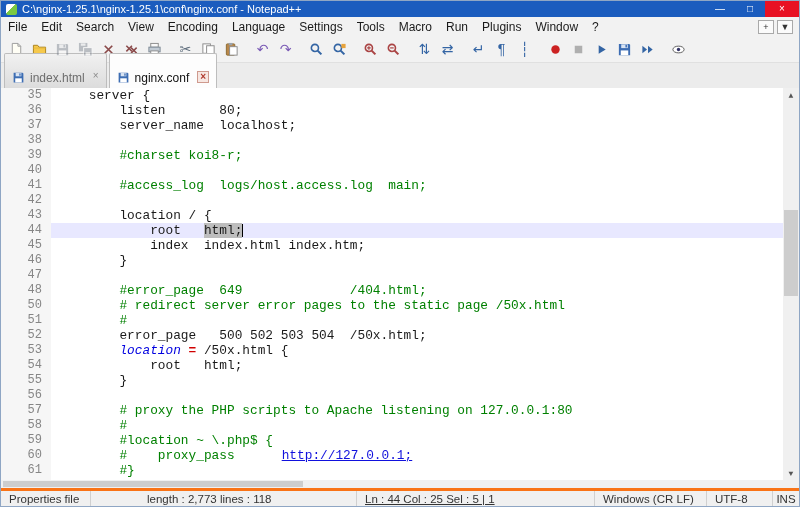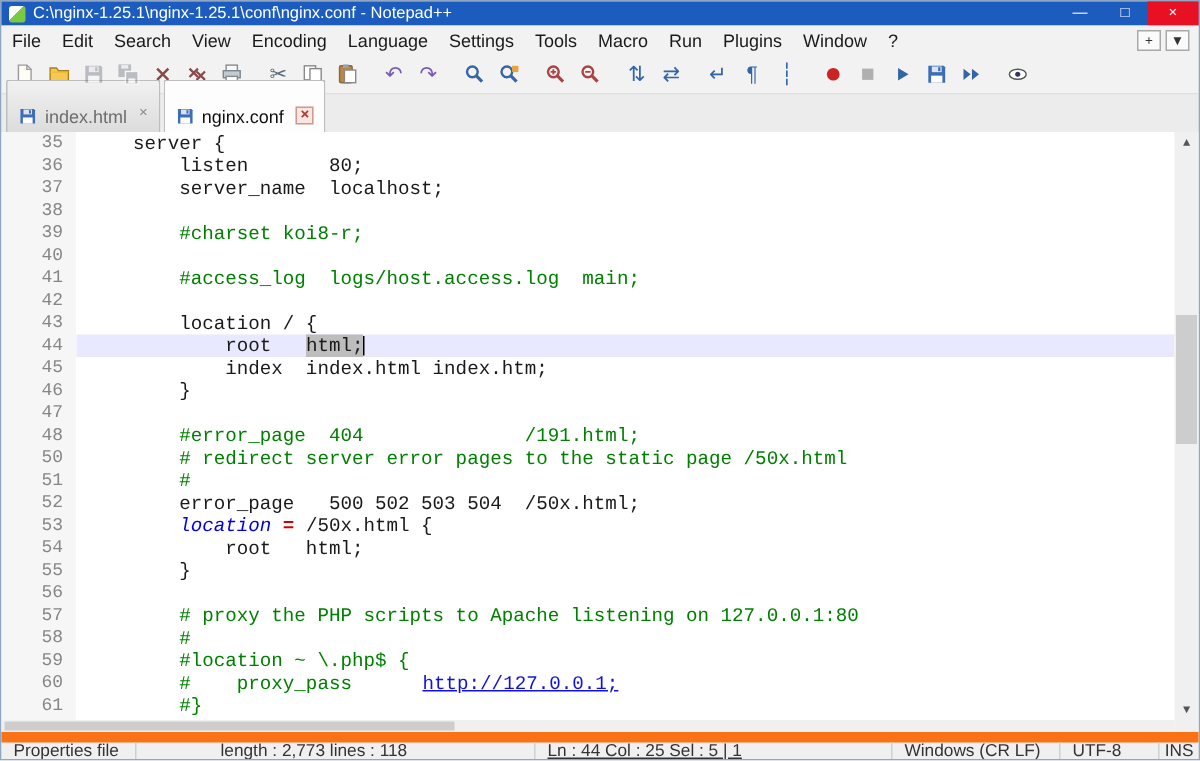--- a/index.html
+++ b/index.html
@@ -1,18 +1,18 @@
 <!DOCTYPE html>
 <html style="--c-titlebar: #1b5cbe; --c-sel: #bdbdbd; --c-curline: #e8e8ff; --c-comment: #008000; --c-keyword: #0000e0; --c-operator: #d00000; --c-url: #1111dd;"><head>
 <meta charset="utf-8">
 <style>
   *{margin:0;padding:0;box-sizing:border-box;}
   html,body{width:800px;height:507px;overflow:hidden;}
   body{font-family:"Liberation Sans","DejaVu Sans",sans-serif;background:#fff;}
-  .window{width:800px;height:507px;display:flex;flex-direction:column;border:1px solid #8fa6c4;background:#e5e5e5;}
+  .window{width:800px;height:507px;display:flex;flex-direction:column;border:1px solid #8fa6c4;background:#0c4a6e;}
 
   
   .titlebar{height:16px;background:var(--c-titlebar,#1b5cbe);display:flex;align-items:center;gap:5px;padding-left:5px;color:#fff;flex:none;}
   .app-icon{width:11px;height:11px;border-radius:2px;background:linear-gradient(135deg,#ffffff 45%,#7ac943 45%);flex:none;}
   .title-text{font-size:11px;white-space:nowrap;overflow:hidden;}
   .win-controls{margin-left:auto;display:flex;height:100%;}
   .wc{width:30px;display:flex;align-items:center;justify-content:center;font-size:10px;line-height:1;color:#fff;}
   .wc.close{background:#e81123;width:34px;}
 
   
@@ -54,21 +54,21 @@
   
   .vscroll{position:absolute;right:0;top:0;bottom:8px;width:16px;background:#f0f0f0;}
   .vs-arrow{height:14px;display:flex;align-items:center;justify-content:center;font-size:8px;color:#555;}
   .vs-arrow.down{position:absolute;bottom:0;left:0;right:0;}
   .vs-thumb{position:absolute;left:1px;right:1px;top:122px;height:86px;background:#cdcdcd;}
   .hscroll{position:absolute;left:0;right:16px;bottom:0;height:8px;background:#f0f0f0;}
   .hs-thumb{position:absolute;left:2px;top:1px;bottom:1px;width:300px;background:#cdcdcd;}
   .scroll-corner{position:absolute;right:0;bottom:0;width:16px;height:8px;background:#f0f0f0;}
 
   
-  .statusbar{height:18px;background:#f0f0f0;border-top:7px solid #f97316;display:flex;align-items:center;font-size:11.5px;color:#333;flex:none;}
+  .statusbar{height:18px;background:#f0f0f0;border-top:3px solid #f97316;display:flex;align-items:center;font-size:11.5px;color:#333;flex:none;}
   .sb{padding:0 8px;border-right:1px solid #d0d0d0;height:100%;display:flex;align-items:center;white-space:nowrap;overflow:hidden;}
   .sb-type{width:90px;}
   .sb-len{width:218px;margin-left:48px;}
   .sb-pos{width:238px;text-decoration:underline;}
   .sb-eol{width:112px;}
   .sb-enc{width:66px;}
   .sb-ins{flex:1;justify-content:center;border-right:none;}
 </style>
 </head>
 <body>
@@ -326,21 +326,21 @@
         <div class="line"><span class="ln">38</span><span class="code"></span></div>
         <div class="line"><span class="ln">39</span><span class="code"><span class="seg plain">        </span><span class="seg comment">#charset koi8-r;</span></span></div>
         <div class="line"><span class="ln">40</span><span class="code"></span></div>
         <div class="line"><span class="ln">41</span><span class="code"><span class="seg plain">        </span><span class="seg comment">#access_log  logs/host.access.log  main;</span></span></div>
         <div class="line"><span class="ln">42</span><span class="code"></span></div>
         <div class="line"><span class="ln">43</span><span class="code"><span class="seg plain">        location / {</span></span></div>
         <div class="line current"><span class="ln">44</span><span class="code"><span class="seg plain">            root   </span><span class="seg selected">html;</span><span class="seg caret"></span></span></div>
         <div class="line"><span class="ln">45</span><span class="code"><span class="seg plain">            index  index.html index.htm;</span></span></div>
         <div class="line"><span class="ln">46</span><span class="code"><span class="seg plain">        }</span></span></div>
         <div class="line"><span class="ln">47</span><span class="code"></span></div>
-        <div class="line"><span class="ln">48</span><span class="code"><span class="seg plain">        </span><span class="seg comment">#error_page  404              /191.html;</span></span></div>
+        <div class="line"><span class="ln">48</span><span class="code"><span class="seg plain">        </span><span class="seg comment">#error_page  649              /404.html;</span></span></div>
         <div class="line"><span class="ln">50</span><span class="code"><span class="seg plain">        </span><span class="seg comment"># redirect server error pages to the static page /50x.html</span></span></div>
         <div class="line"><span class="ln">51</span><span class="code"><span class="seg plain">        </span><span class="seg comment">#</span></span></div>
         <div class="line"><span class="ln">52</span><span class="code"><span class="seg plain">        error_page   500 502 503 504  /50x.html;</span></span></div>
         <div class="line"><span class="ln">53</span><span class="code"><span class="seg plain">        </span><span class="seg keyword">location</span><span class="seg plain"> </span><span class="seg operator">=</span><span class="seg plain"> /50x.html {</span></span></div>
         <div class="line"><span class="ln">54</span><span class="code"><span class="seg plain">            root   html;</span></span></div>
         <div class="line"><span class="ln">55</span><span class="code"><span class="seg plain">        }</span></span></div>
         <div class="line"><span class="ln">56</span><span class="code"></span></div>
         <div class="line"><span class="ln">57</span><span class="code"><span class="seg plain">        </span><span class="seg comment"># proxy the PHP scripts to Apache listening on 127.0.0.1:80</span></span></div>
         <div class="line"><span class="ln">58</span><span class="code"><span class="seg plain">        </span><span class="seg comment">#</span></span></div>
         <div class="line"><span class="ln">59</span><span class="code"><span class="seg plain">        </span><span class="seg comment">#location ~ \.php$ {</span></span></div>

